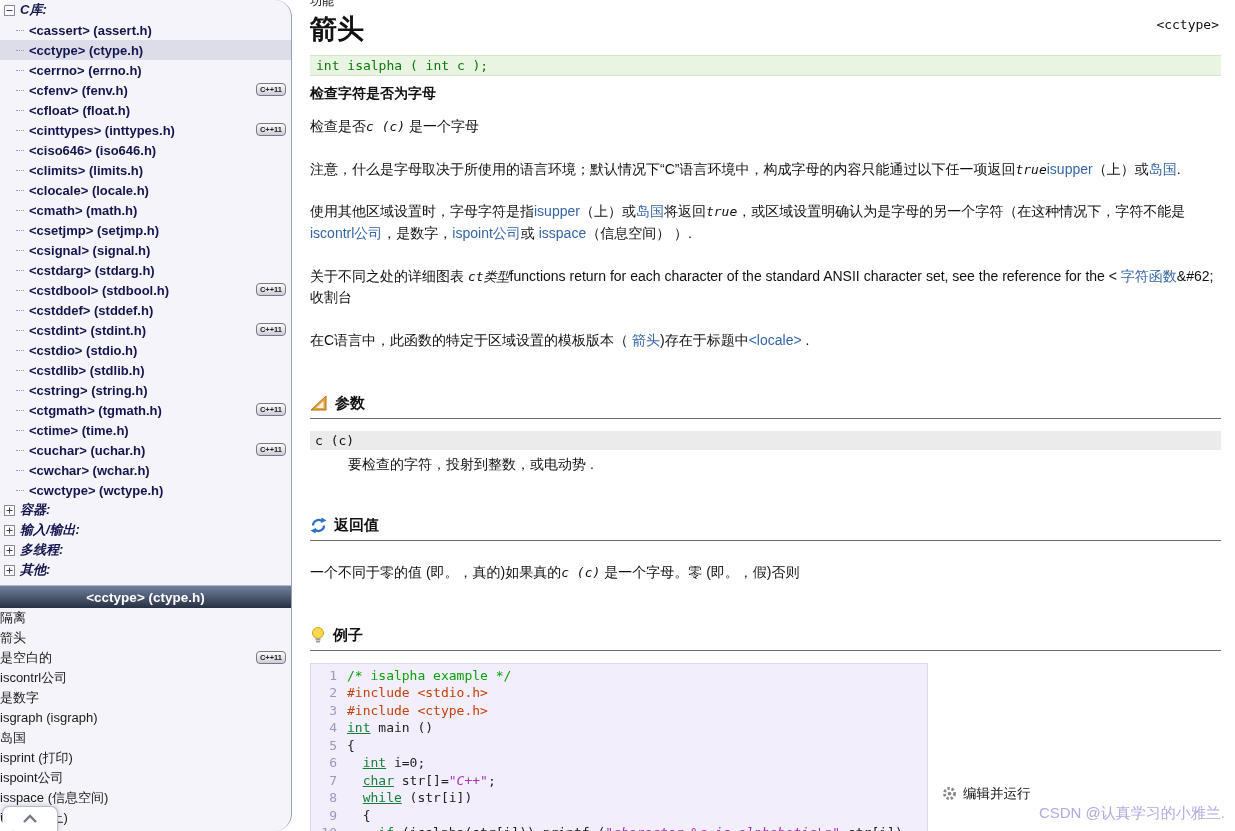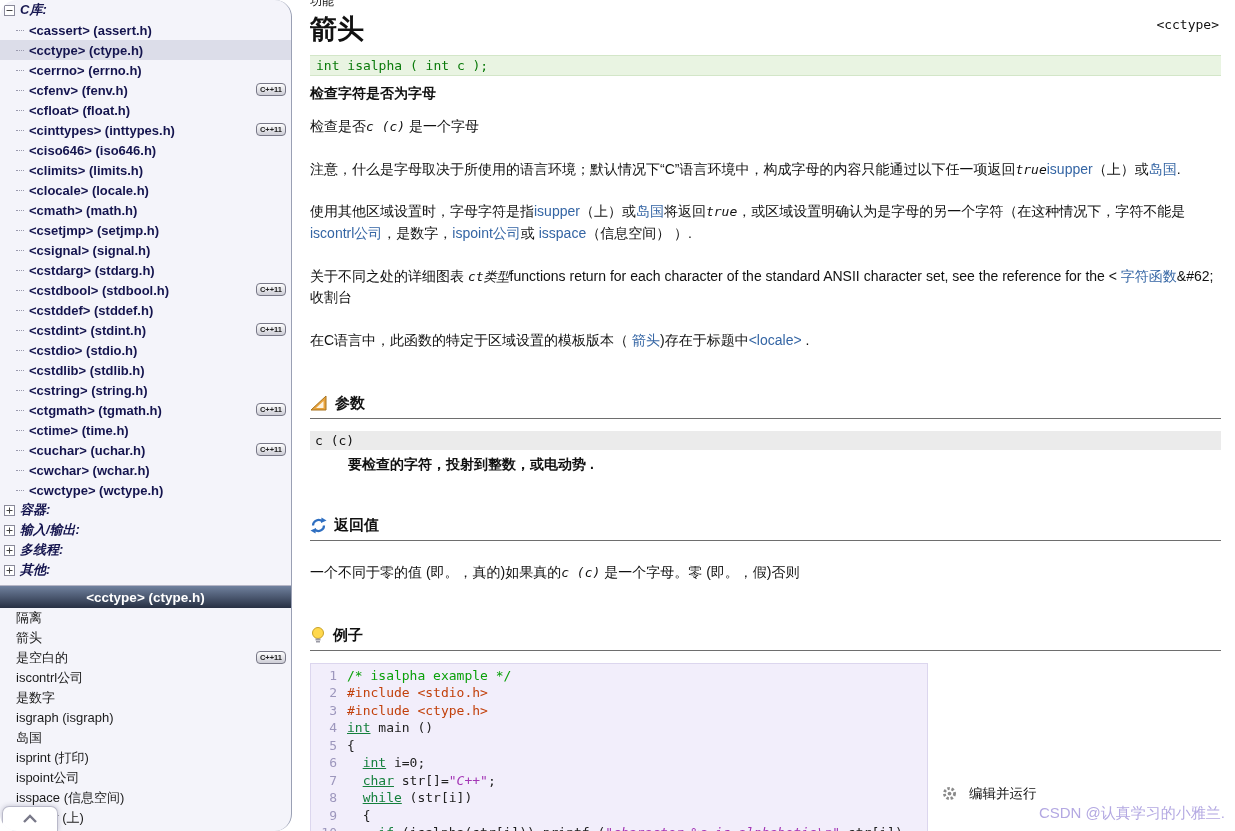--- a/index.html
+++ b/index.html
@@ -14,21 +14,21 @@
   .tree-row.selected { background:#dcdde9; }
   .root-label { font-weight:bold; font-style:italic; color:#14144e; }
   .tree-label { font-weight:bold; color:#14144e; }
   .dash { width:8px; border-top:1px dotted #9a9aae; margin-right:5px; flex-shrink:0; }
   .boxicon { width:11px; height:11px; margin-right:5px; display:inline-flex; flex-shrink:0; }
   .badge { position:absolute; right:5px; top:3px; font-size:7.5px; font-weight:bold; color:#222;
            background:linear-gradient(#fefefe,#cdcdd6); border:1px solid #777786; border-radius:4px;
            padding:0 3px; line-height:11px; }
   .panel-header { margin-top:5px; height:23px; background:linear-gradient(#70819e,#273043); color:#fff;
                   font-weight:bold; text-align:center; line-height:23px; font-size:13.5px; border-top:1px solid #b6b6c6; }
-  .panel-row { height:20px; line-height:20px; padding-left:16px; position:relative; color:#1a1a1a; cursor:pointer; white-space:nowrap; }
+  .panel-row { height:20px; line-height:20px; padding-left:0; position:relative; color:#1a1a1a; cursor:pointer; white-space:nowrap; }
   .scrollup { position:absolute; left:2px; bottom:0; width:56px; height:25px; background:#fff;
               border:1px solid #b9b9c9; border-bottom:none; border-radius:7px 7px 0 0; display:flex;
               align-items:center; justify-content:center; cursor:pointer; box-shadow:0 0 5px rgba(40,40,80,.25); }
 
   
   .main { flex:1; position:relative; padding:0 14px 0 18px; overflow:hidden; }
   .kicker { font-size:12px; margin-top:-7px; }
   .header-ref { position:absolute; top:17px; right:16px; font-family:"DejaVu Sans Mono",monospace; font-size:13px; }
   h1.title { font-size:27px; line-height:31px; margin:4px 0 10px; font-weight:bold; }
   .decl { background:#e9f4e2; border-top:1px solid #d3e6c8; border-bottom:1px solid #d3e6c8; color:#0a7a0a;
@@ -36,33 +36,33 @@
   .summary-title { font-weight:bold; font-size:14px; margin-top:9px; }
   p.body { font-size:14px; line-height:1.55; margin-top:21px; }
   p.summary { margin-top:13px; }
   span.link { color:#3465a4; cursor:pointer; }
   span.code { font-family:"DejaVu Sans Mono",monospace; font-style:italic; font-size:13px; }
   .section { margin-top:42px; }
   .section-head { display:flex; align-items:center; gap:7px; font-size:15px; font-weight:bold;
                   border-bottom:1px solid #6e6e6e; padding-bottom:5px;margin-top:28px; }
   .section-head .icon { display:inline-flex; }
   .param-name { background:#ebebeb; font-size:13px; padding:2px 5px; margin-top:12px; }
-  .param-desc { padding-left:38px; margin-top:6px; font-size:14px;font-weight:bold; }
+  .param-desc { padding-left:38px; margin-top:6px; font-size:14px; }
   .returns-text { margin-top:12px; }
   .example-flex { display:flex; align-items:flex-start; margin-top:12px; }
   .codebox { width:618px; background:#f2eefb; border:1px solid #dcd6ee; font-family:"DejaVu Sans Mono",monospace;
              font-size:13px; line-height:17.5px; padding:3px 0 8px; }
   .code-line { display:flex; }
   .ln { width:26px; text-align:right; color:#9d97bd; margin-right:10px; flex-shrink:0; user-select:none; }
   .code-text { white-space:pre; color:#222; }
   .code-text .com { color:#0aa00a; }
   .code-text .kw  { color:#15803d;text-decoration:underline; }
   .code-text .str { color:#a335b5; font-style:italic; }
   .code-text .dir { color:#c2410c; }
-  .runbar { margin:122px 0 0 14px; display:flex; align-items:center; gap:12px; font-size:13.5px; white-space:nowrap; cursor:pointer; }
+  .runbar { margin:122px 0 0 14px; display:flex; align-items:center; gap:6px; font-size:13.5px; white-space:nowrap; cursor:pointer; }
   .watermark { position:absolute; right:10px; bottom:8px; color:#b3a8e2; font-size:15px; }
 </style>
 </head>
 <body>
 
 <div class="sidebar">
 
   <div class="tree-row root">
     <span class="boxicon">
       <svg viewBox="0 0 11 11" width="11" height="11">

